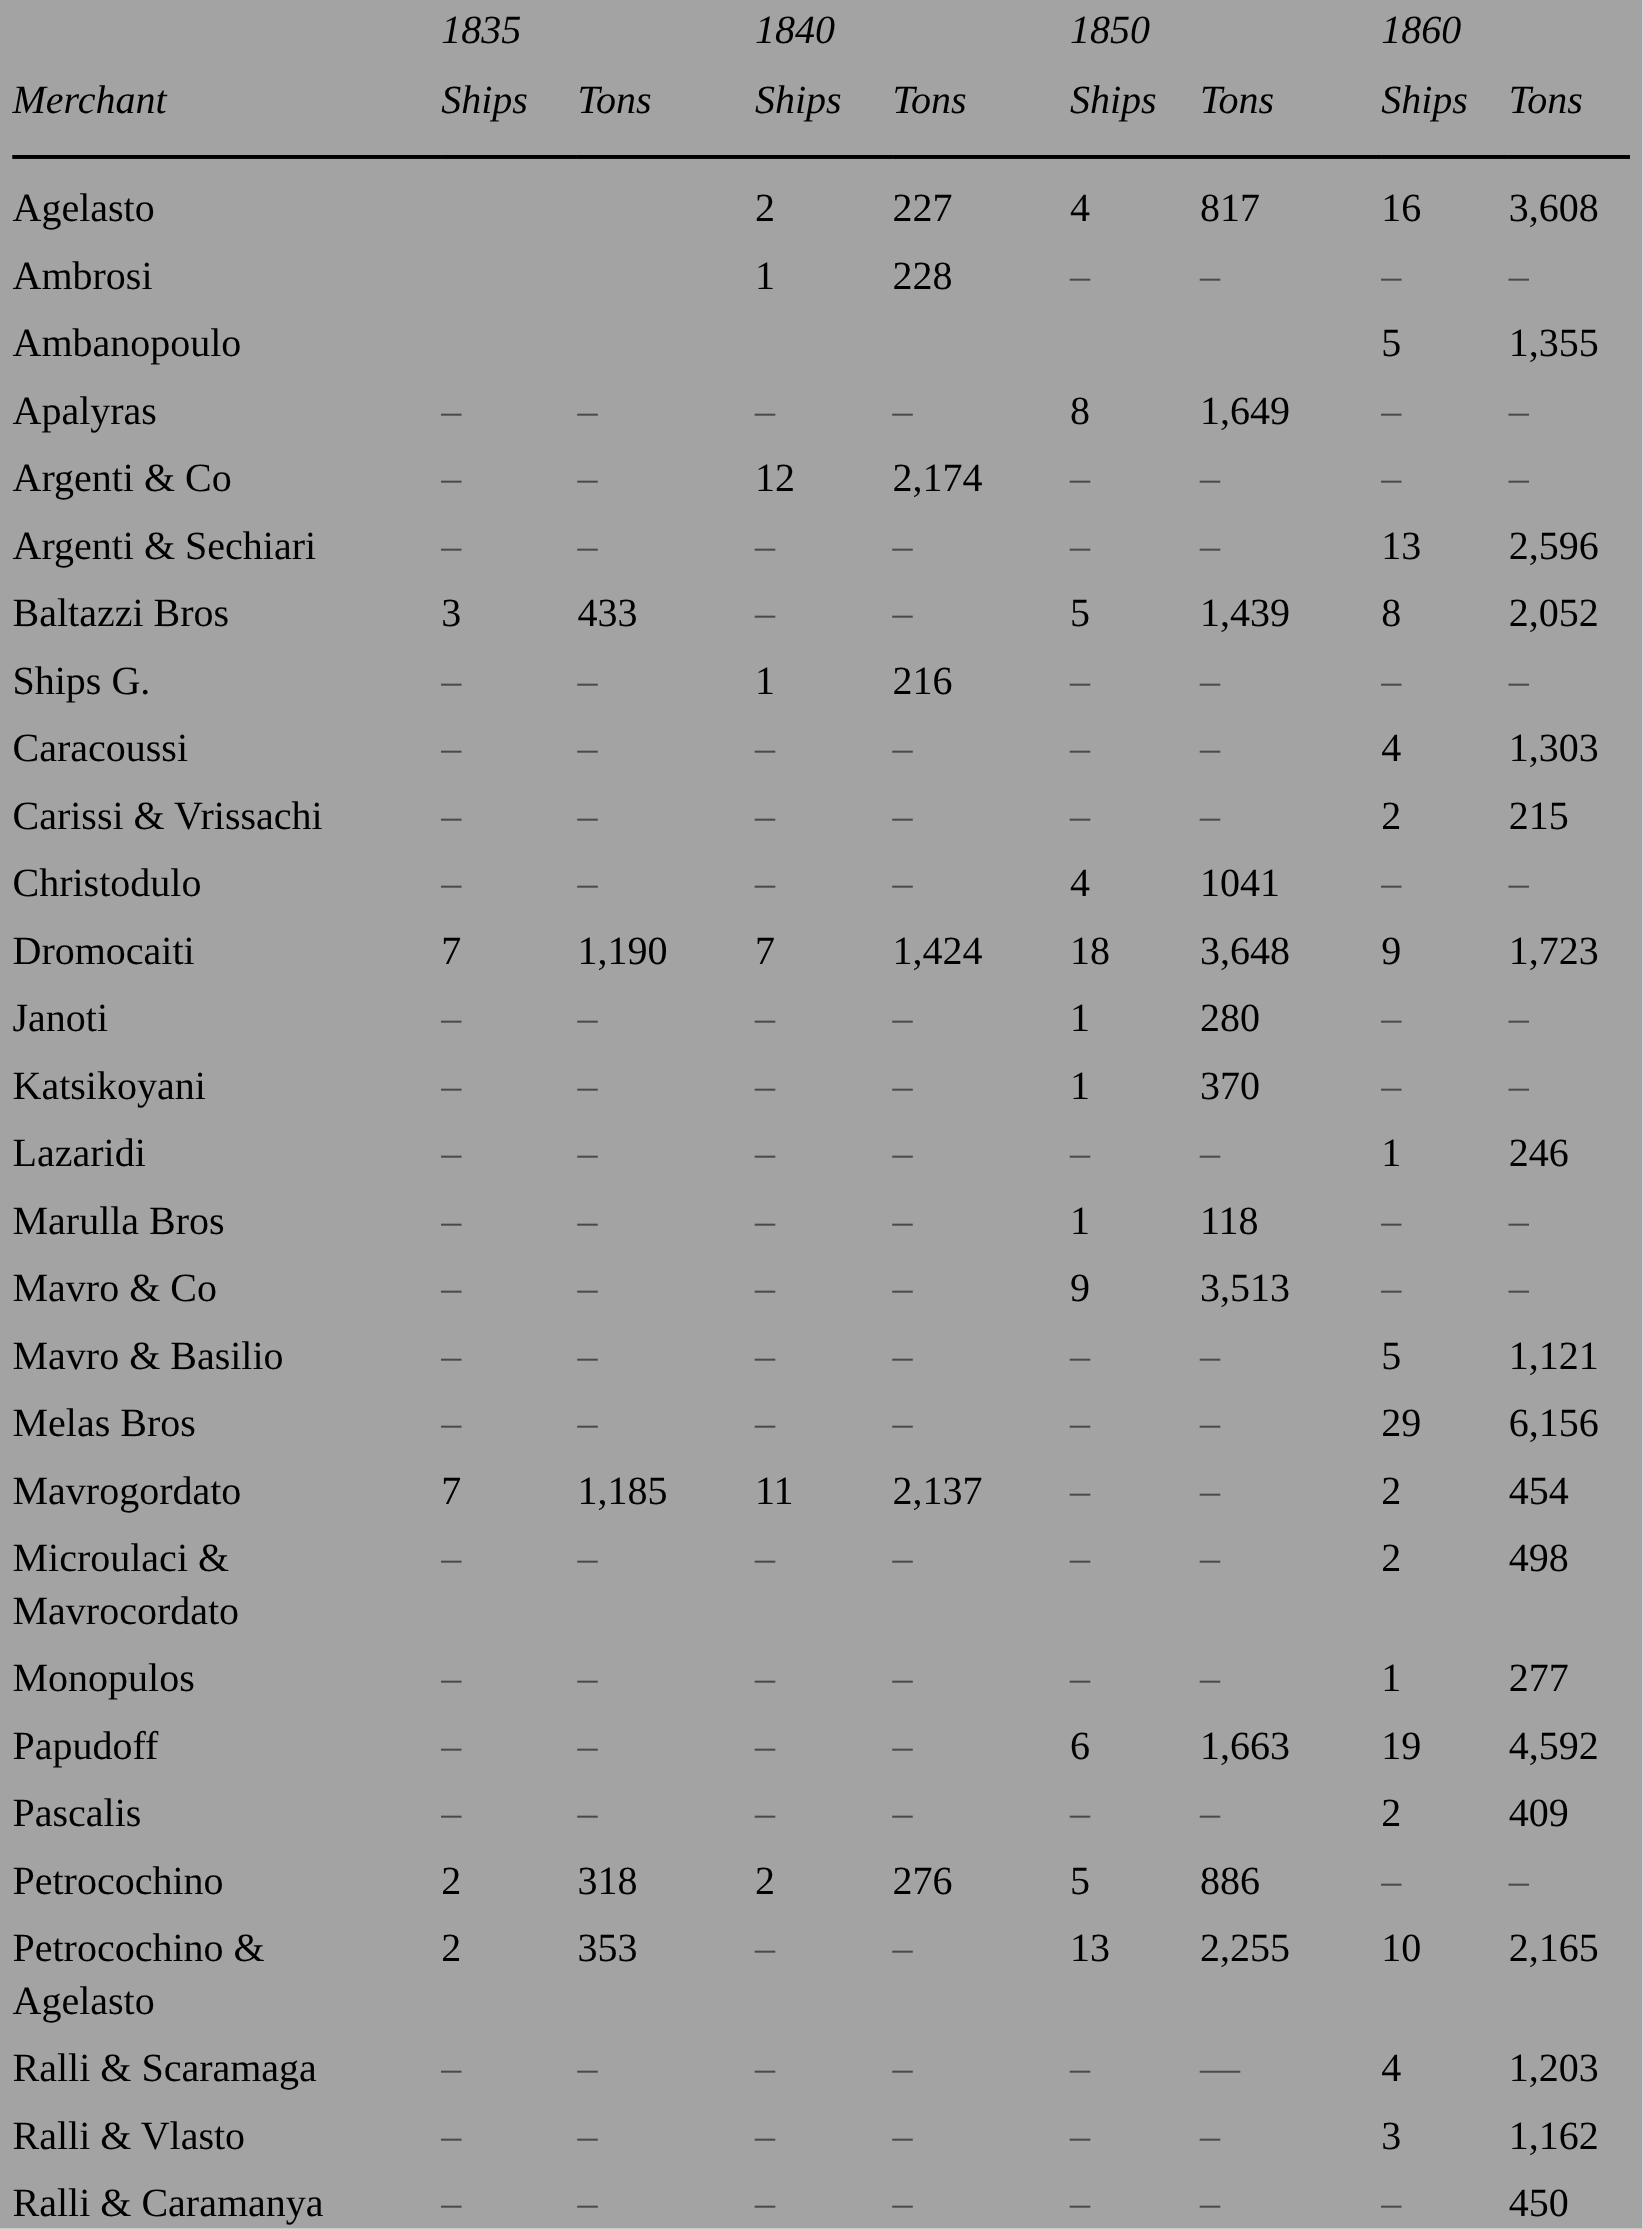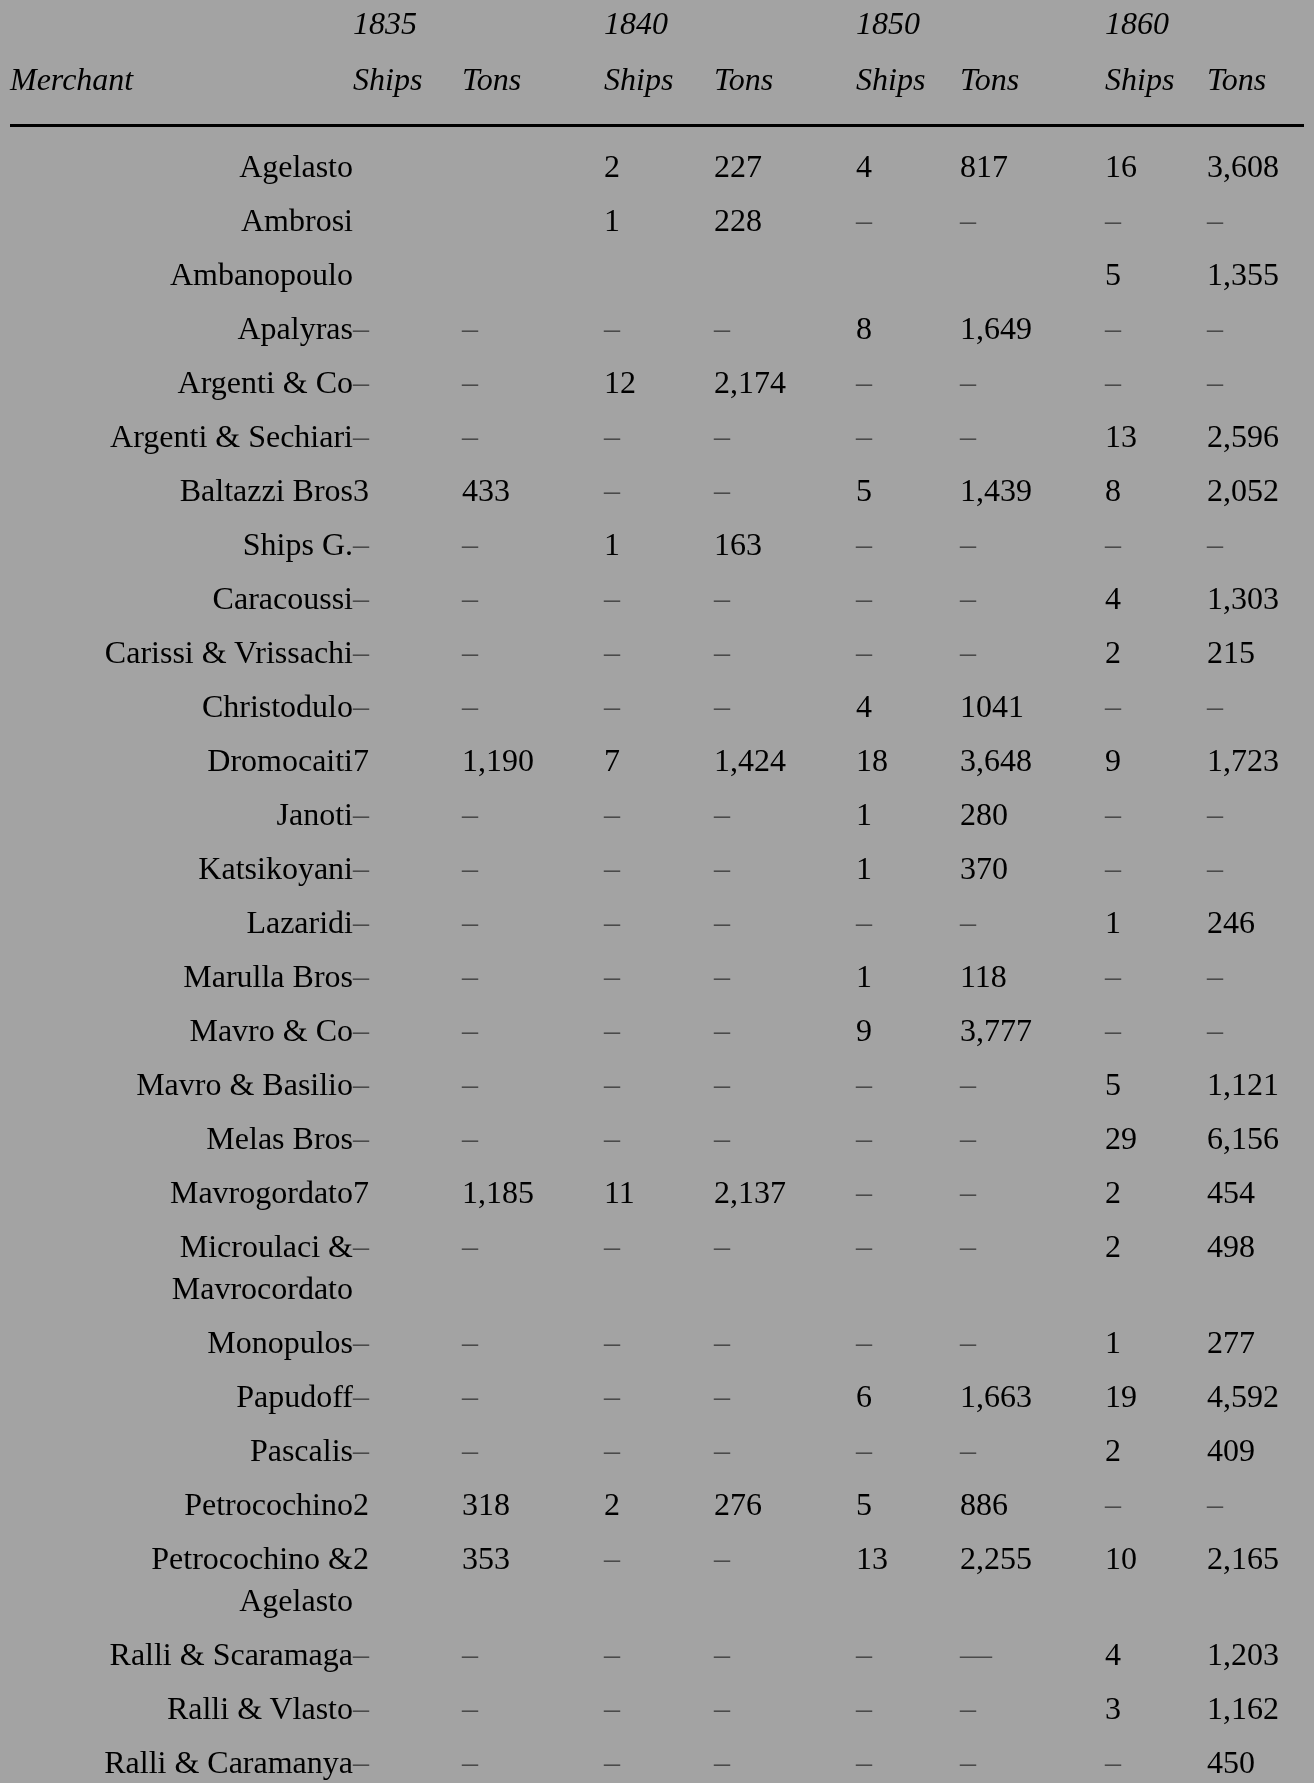--- a/index.html
+++ b/index.html
@@ -41,21 +41,20 @@
     border-bottom: 3px solid #000000;
   }
   tbody td {
     padding-bottom: 12px;
   }
   tbody tr:first-child td {
     padding-top: 18px;
   }
   td.merchant-cell {
     white-space: pre-line;
-    text-align: right;
   }
   td.dash {
     color: #4a4a4a;
   }
 </style>
 </head>
 <body>
 
 <div class="page">
   <table class="fleet-table">
@@ -166,21 +165,21 @@
           <td>5</td>
           <td>1,439</td>
           <td>8</td>
           <td>2,052</td>
         </tr>
         <tr>
           <td class="merchant-cell">Ships G.</td>
           <td class="dash">–</td>
           <td class="dash">–</td>
           <td>1</td>
-          <td>163</td>
+          <td>216</td>
           <td class="dash">–</td>
           <td class="dash">–</td>
           <td class="dash">–</td>
           <td class="dash">–</td>
         </tr>
         <tr>
           <td class="merchant-cell">Caracoussi</td>
           <td class="dash">–</td>
           <td class="dash">–</td>
           <td class="dash">–</td>
@@ -267,21 +266,21 @@
           <td class="dash">–</td>
           <td class="dash">–</td>
         </tr>
         <tr>
           <td class="merchant-cell">Mavro &amp; Co</td>
           <td class="dash">–</td>
           <td class="dash">–</td>
           <td class="dash">–</td>
           <td class="dash">–</td>
           <td>9</td>
-          <td>3,777</td>
+          <td>3,513</td>
           <td class="dash">–</td>
           <td class="dash">–</td>
         </tr>
         <tr>
           <td class="merchant-cell">Mavro &amp; Basilio</td>
           <td class="dash">–</td>
           <td class="dash">–</td>
           <td class="dash">–</td>
           <td class="dash">–</td>
           <td class="dash">–</td>

